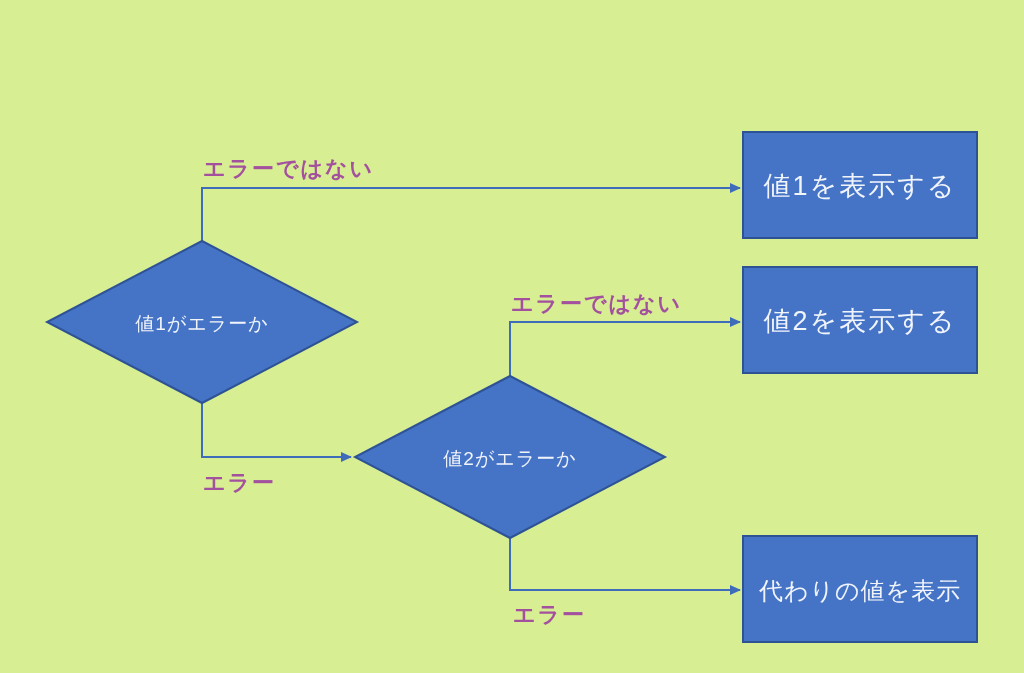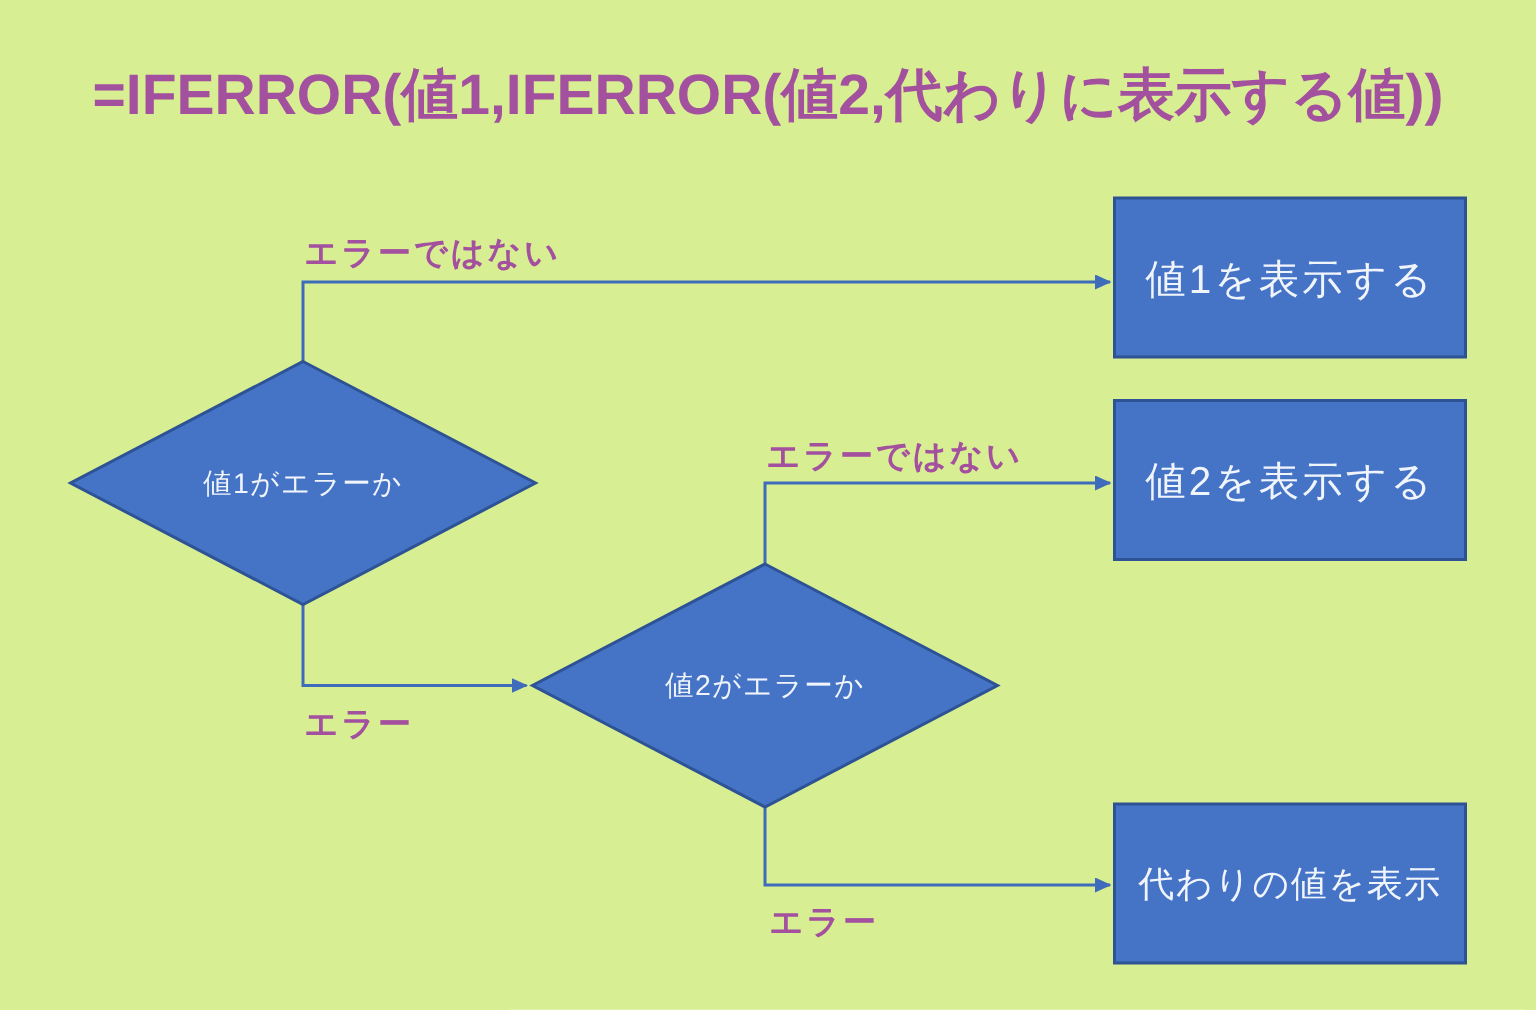--- a/index.html
+++ b/index.html
@@ -75,21 +75,20 @@
     letter-spacing: 2px;
     text-anchor: start;
     font-family: "Liberation Sans", sans-serif;
   }
 </style>
 </head>
 <body>
 
 <div class="stage">
 
-  <div class="title">=IFERROR(値1,IFERROR(値2,代わりに表示する値))</div>
 
   <svg class="diagram" viewBox="0 0 1024 673" xmlns="http://www.w3.org/2000/svg">
     <defs>
       <marker id="arrow" markerUnits="userSpaceOnUse" markerWidth="11" markerHeight="10" refX="10" refY="5" orient="auto">
         <path d="M0,0 L11,5 L0,10 Z" class="arrowhead"></path>
       </marker>
     </defs>
 
     <polyline class="connector" points="202,243 202,188 740,188" marker-end="url(#arrow)"></polyline>
     <polyline class="connector" points="202,401 202,457 351,457" marker-end="url(#arrow)"></polyline>

